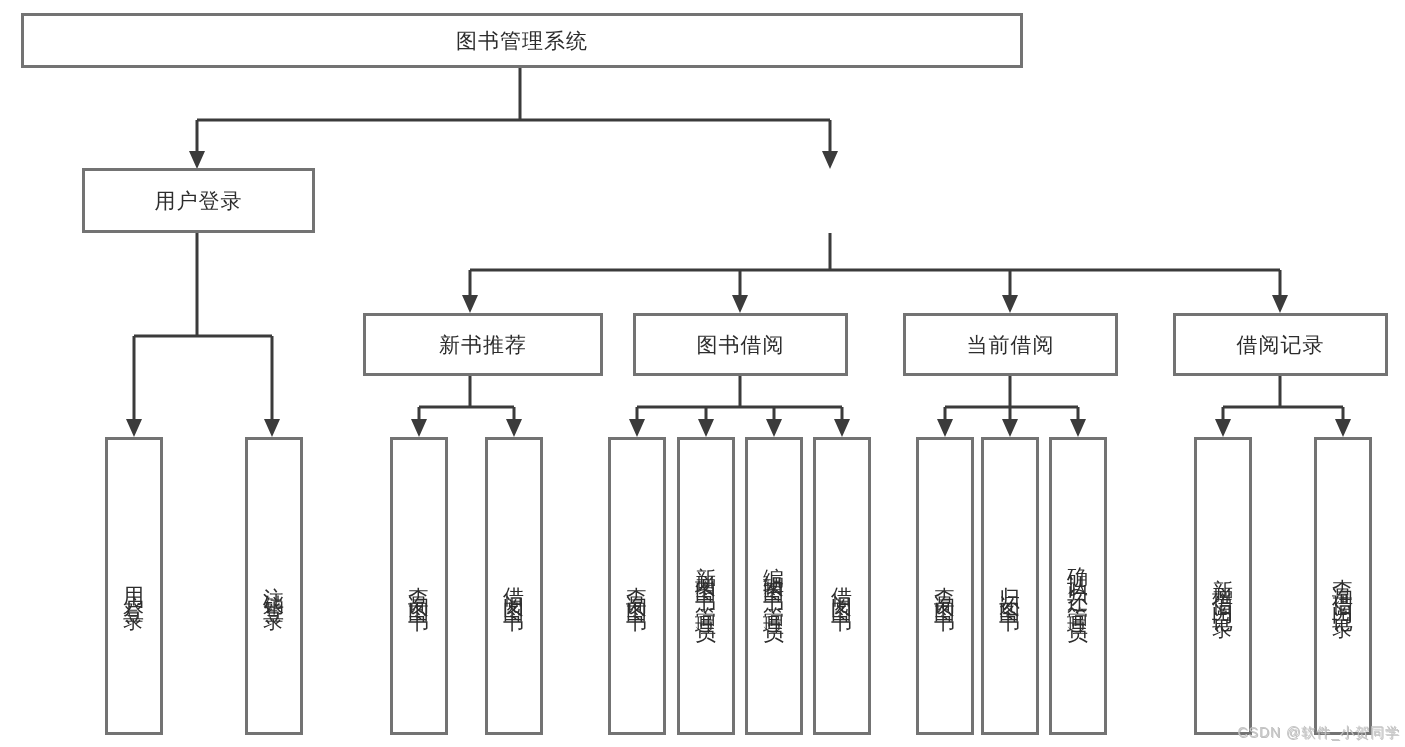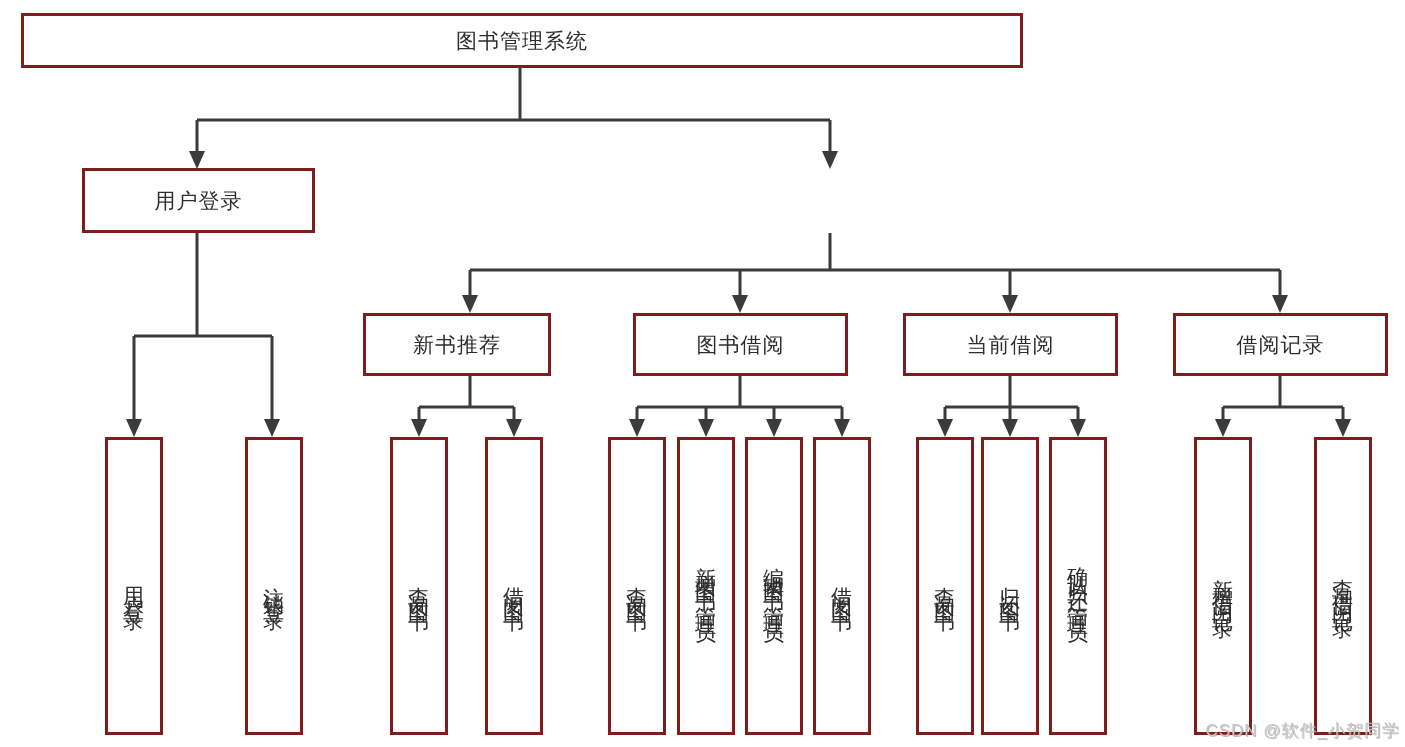--- a/index.html
+++ b/index.html
@@ -17,41 +17,41 @@
   }
   .connectors {
     position: absolute;
     left: 0; top: 0;
     width: 1405px;
     height: 747px;
   }
   .node {
     position: absolute;
     box-sizing: border-box;
-    border: 3px solid #7f1d1d;
+    border: 3px solid #737373;
     background: #ffffff;
     color: #2d2d2d;
     display: flex;
     align-items: center;
     justify-content: center;
     font-size: 21px;
     letter-spacing: 1px;
   }
   .node.vert {
     writing-mode: vertical-rl;
     text-orientation: mixed;
     letter-spacing: 8px;
     line-height: 1;
     text-align: center;
   }
   
   .n-root   { left: 21px;   top: 13px;  width: 1002px; height: 55px; }
   .n-login  { left: 82px;   top: 168px; width: 233px;  height: 65px; }
   .n-mgmt   { left: 713px;  top: 168px; width: 233px;  height: 65px; }
-  .n-l3-0   { left: 363px;  top: 313px; width: 188px;  height: 63px; }
+  .n-l3-0   { left: 363px;  top: 313px; width: 240px;  height: 63px; }
   .n-l3-1   { left: 633px;  top: 313px; width: 215px;  height: 63px; }
   .n-l3-2   { left: 903px;  top: 313px; width: 215px;  height: 63px; }
   .n-l3-3   { left: 1173px; top: 313px; width: 215px;  height: 63px; }
   .leaf     { top: 437px; width: 58px; height: 298px; }
   .n-lf-0   { left: 105px; }
   .n-lf-1   { left: 245px; }
   .n-lf-2   { left: 390px; }
   .n-lf-3   { left: 485px; }
   .n-lf-4   { left: 608px; }
   .n-lf-5   { left: 677px; }
@@ -59,21 +59,21 @@
   .n-lf-7   { left: 813px; }
   .n-lf-8   { left: 916px; }
   .n-lf-9   { left: 981px; }
   .n-lf-10  { left: 1049px; }
   .n-lf-11  { left: 1194px; }
   .n-lf-12  { left: 1314px; }
   .watermark {
     position: absolute;
     right: 5px;
     bottom: 5px;
-    font-size: 17px;
+    font-size: 14px;
     color: #c6c6c6;
     letter-spacing: 1px;
     text-shadow: 1px 1px 0 rgba(140,140,140,0.55);
     white-space: nowrap;
   }
 </style>
 </head>
 <body>
 
 <div class="canvas">

